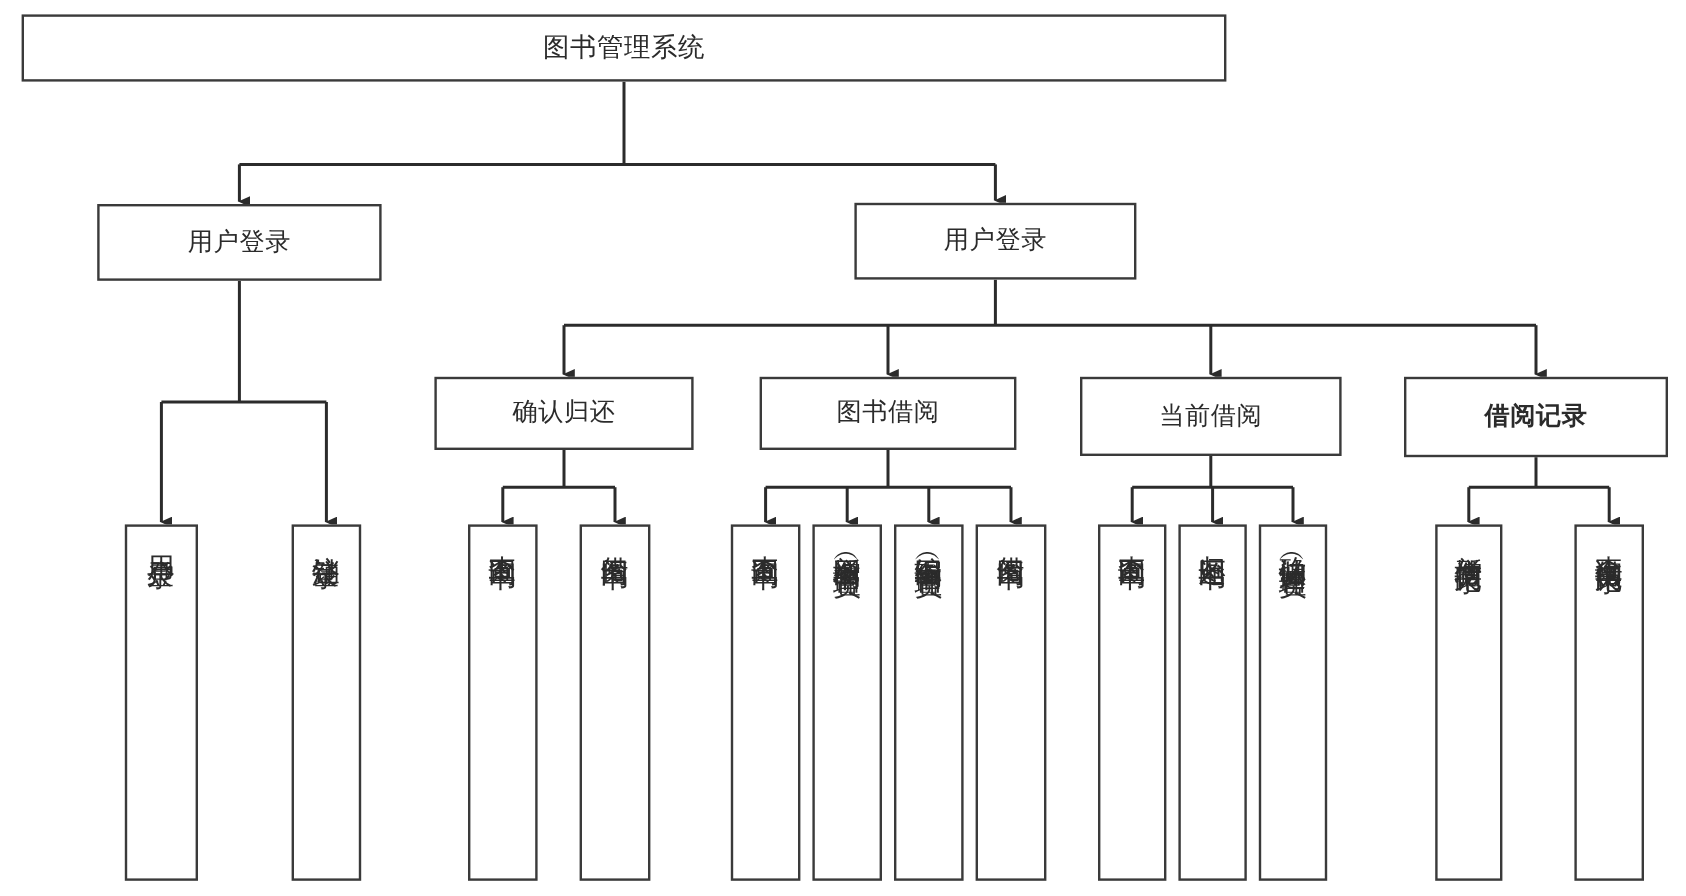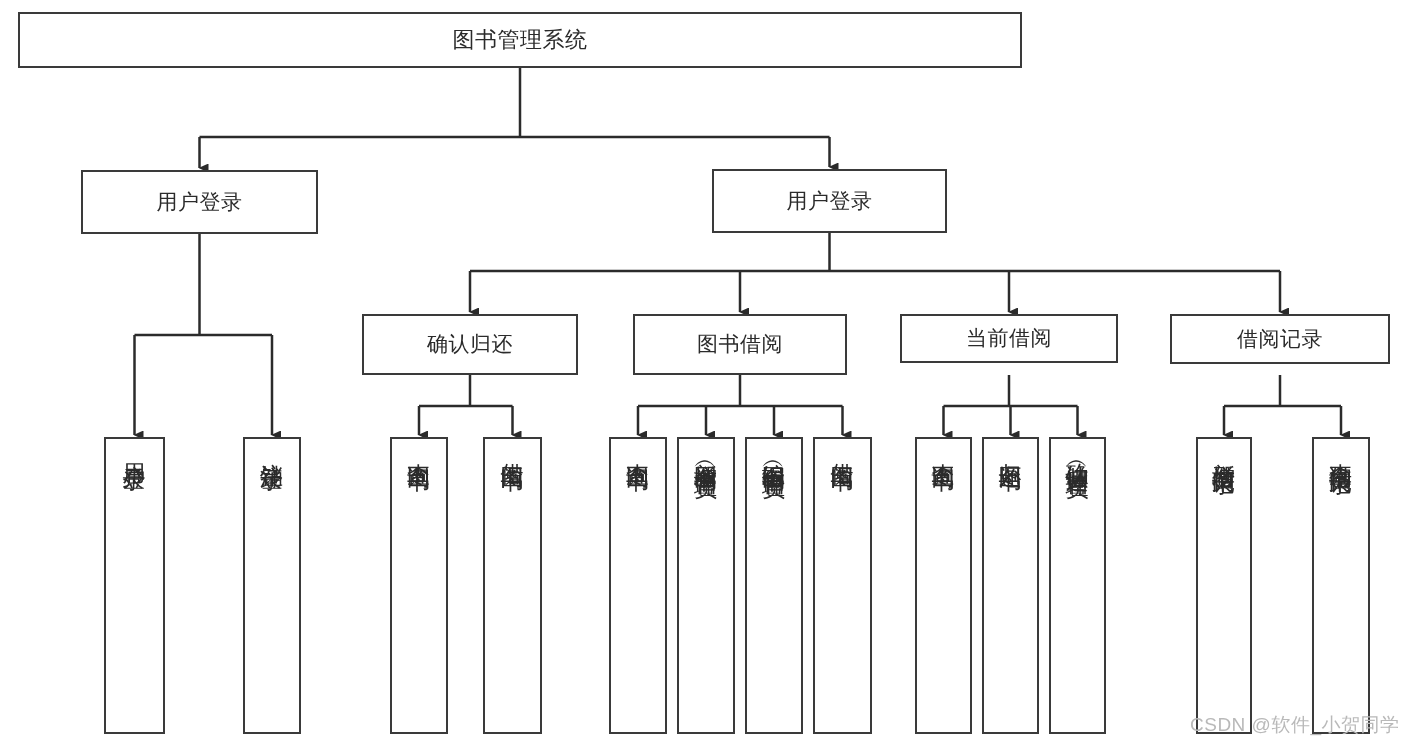--- a/index.html
+++ b/index.html
@@ -104,24 +104,24 @@
       </div>
       <div class="node level1" style="left: 712px; top: 169px; width: 235px; height: 64px;">
         <span class="node-label">用户登录</span>
       </div>
       <div class="node level2" style="left: 362px; top: 314px; width: 216px; height: 61px;">
         <span class="node-label">确认归还</span>
       </div>
       <div class="node level2" style="left: 633px; top: 314px; width: 214px; height: 61px;">
         <span class="node-label">图书借阅</span>
       </div>
-      <div class="node level2" style="left: 900px; top: 314px; width: 218px; height: 49px;">
+      <div class="node level2" style="left: 900px; top: 314px; width: 218px; height: 66px;">
         <span class="node-label">当前借阅</span>
       </div>
-      <div class="node level2" style="left: 1170px; top: 314px; width: 220px; height: 50px;">
+      <div class="node level2" style="left: 1170px; top: 314px; width: 220px; height: 67px; font-weight: bold;">
         <span class="node-label">借阅记录</span>
       </div>
       <div class="node level3 leaf" style="left: 104px; top: 437px; width: 61px; height: 297px;">
         <span class="node-label">用户登录</span>
       </div>
       <div class="node level3 leaf" style="left: 243px; top: 437px; width: 58px; height: 297px;">
         <span class="node-label">注销登录</span>
       </div>
       <div class="node level3 leaf" style="left: 390px; top: 437px; width: 58px; height: 297px;">
         <span class="node-label">查询图书</span>
@@ -151,14 +151,13 @@
         <span class="node-label">确认归还（管理员）</span>
       </div>
       <div class="node level3 leaf" style="left: 1196px; top: 437px; width: 56px; height: 297px;">
         <span class="node-label">新增借阅记录</span>
       </div>
       <div class="node level3 leaf" style="left: 1312px; top: 437px; width: 58px; height: 297px;">
         <span class="node-label">查询借阅记录</span>
       </div>
     </div>
 
-  <div class="watermark" style="left:1190px; top:712px;">CSDN @软件_小贺同学</div>
 </div>
 
 </body></html>

